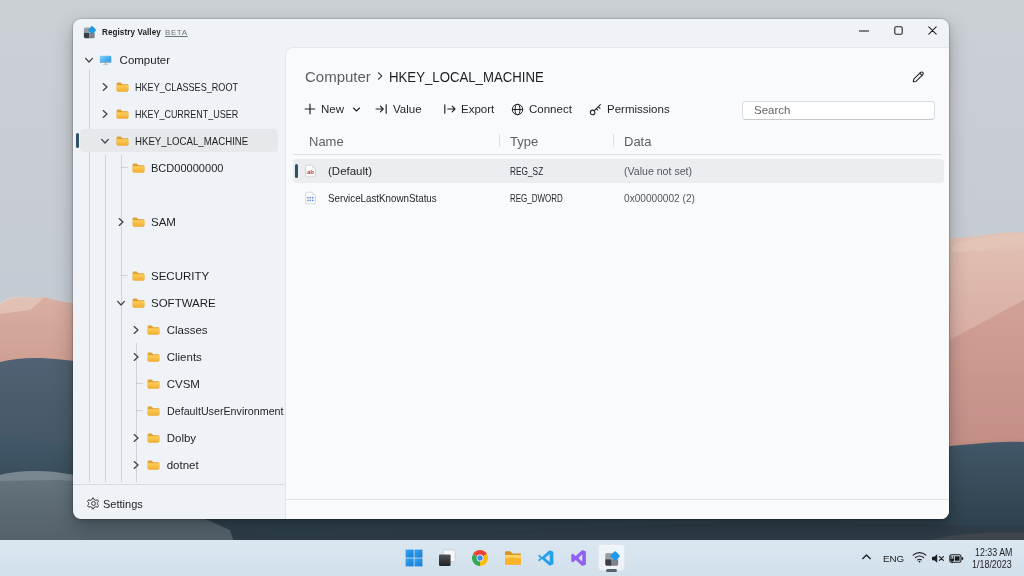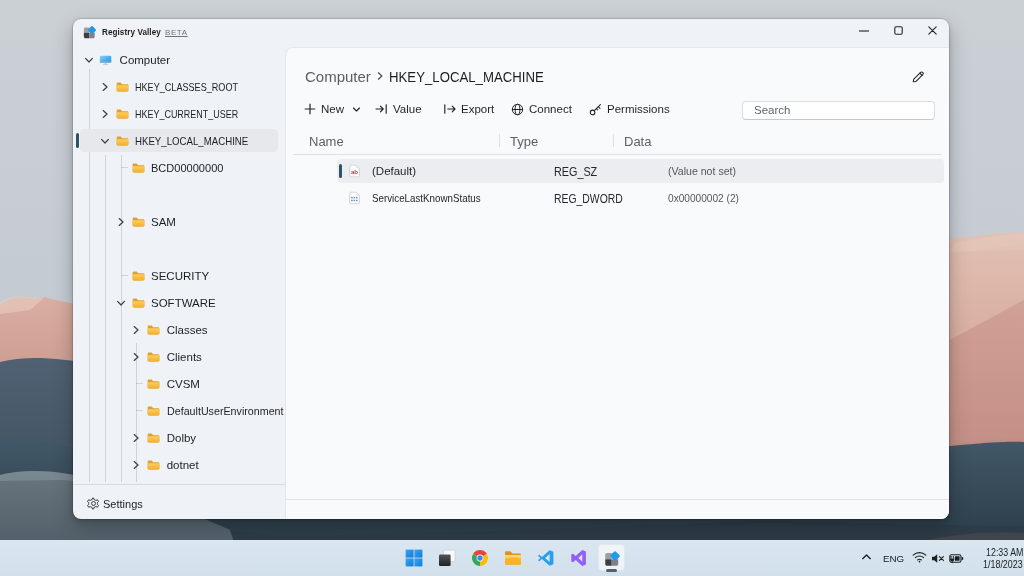--- a/index.html
+++ b/index.html
@@ -38,35 +38,35 @@
     background:#f9fafc; border:1px solid #e3e6ea; border-right:none; border-bottom:none;
     border-radius:8px 0 8px 0;
   }
   #crumb { position:absolute; left:0; top:0; right:0; height:42px; }
   #toolbar { position:absolute; left:0; top:47px; right:0; height:28px; }
   .tbtn { position:absolute; top:0; height:28px; display:flex; align-items:center; gap:5px; font-size:11.5px; color:#1e2226; }
   #search { position:absolute; left:456px; top:53px; width:193px; height:19px; background:#fff; border:1px solid #d9dce0; border-bottom-color:#c6c9cd; border-radius:4px; font-size:11.5px; color:#616569; line-height:17px; padding-left:11px; }
   .hdr { position:absolute; top:86px; font-size:13px; color:#5d6165; }
   .colsep { position:absolute; top:86px; height:13px; width:1px; background:rgba(0,0,0,.10); }
   #hdr-line { position:absolute; left:7px; right:8px; top:106px; height:1px; background:rgba(0,0,0,.10); }
-  .vrow { position:absolute; left:7px; right:5px; height:24px;margin-left:44px; }
+  .vrow { position:absolute; left:7px; right:5px; height:24px; }
   .vrow .nm { position:absolute; left:35px; top:50%; transform:translateY(-50%); font-size:11.5px; color:#1d2023; }
-  .vrow .tp { position:absolute; left:217px; top:50%; transform:translateY(-50%); font-size:13px; color:#24282c; }
+  .vrow .tp { position:absolute; left:217px; top:50%; transform:translateY(-50%); font-size:10px; color:#24282c; }
   .vrow .dt { position:absolute; left:331px; top:50%; transform:translateY(-50%); font-size:11.5px; color:#53575b; }
   .vicon { position:absolute; left:12px; top:50%; transform:translateY(-50%); width:11px; height:13px; }
   #status-line { position:absolute; left:0; right:0; top:450.5px; height:1px; background:rgba(0,0,0,.09); }
   #statusbar { position:absolute; left:0; right:0; top:452px; height:19px; font-size:10.5px; color:#2b2f33; }
   .sdiv { position:absolute; top:3px; width:1px; height:13px; background:rgba(0,0,0,.14); }
 
   
   #taskbar { position:absolute; left:0; top:540px; width:1024px; height:36px; z-index:10; background:linear-gradient(#dae7f1,#d2e0ec); }
   .tico { position:absolute; top:549px; width:18px; height:18px; z-index:12; }
   #activebox { position:absolute; left:598px; top:544px; width:27px; height:27px; z-index:11; background:rgba(255,255,255,.58); border:1px solid rgba(0,0,0,.05); border-radius:4px; }
   #activebar { position:absolute; left:606px; top:569px; width:11px; height:2.5px; border-radius:2px; background:#51616d; z-index:12; }
-  #clock { position:absolute; right:1px; top:547px; z-index:12; text-align:right; font-size:10.5px; color:#1b1e21; line-height:11.6px;margin-left:15px; }
+  #clock { position:absolute; right:12px; top:547px; z-index:12; text-align:right; font-size:10.5px; color:#1b1e21; line-height:11.6px;margin-left:15px; }
 </style>
 </head>
 <body>
 <div id="stage">
     <svg width="0" height="0" style="position:absolute">
 <defs>
 <linearGradient id="gfold" x1="0" y1="0" x2="0" y2="1">
           <stop offset="0" stop-color="#fccf58"></stop>
           <stop offset="1" stop-color="#f2ae33"></stop>
         </linearGradient>

